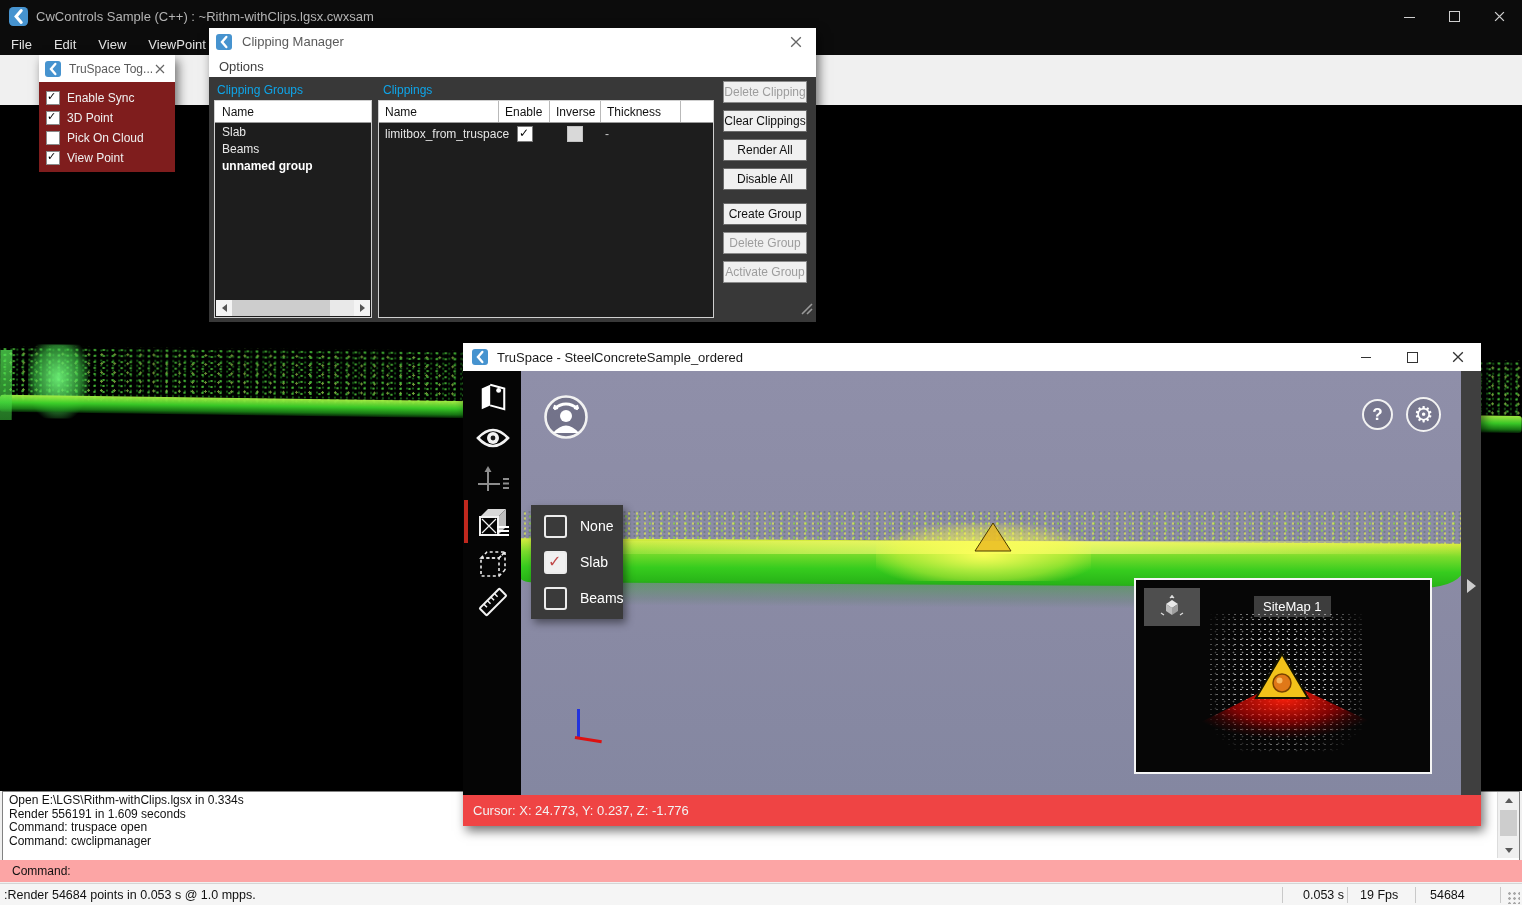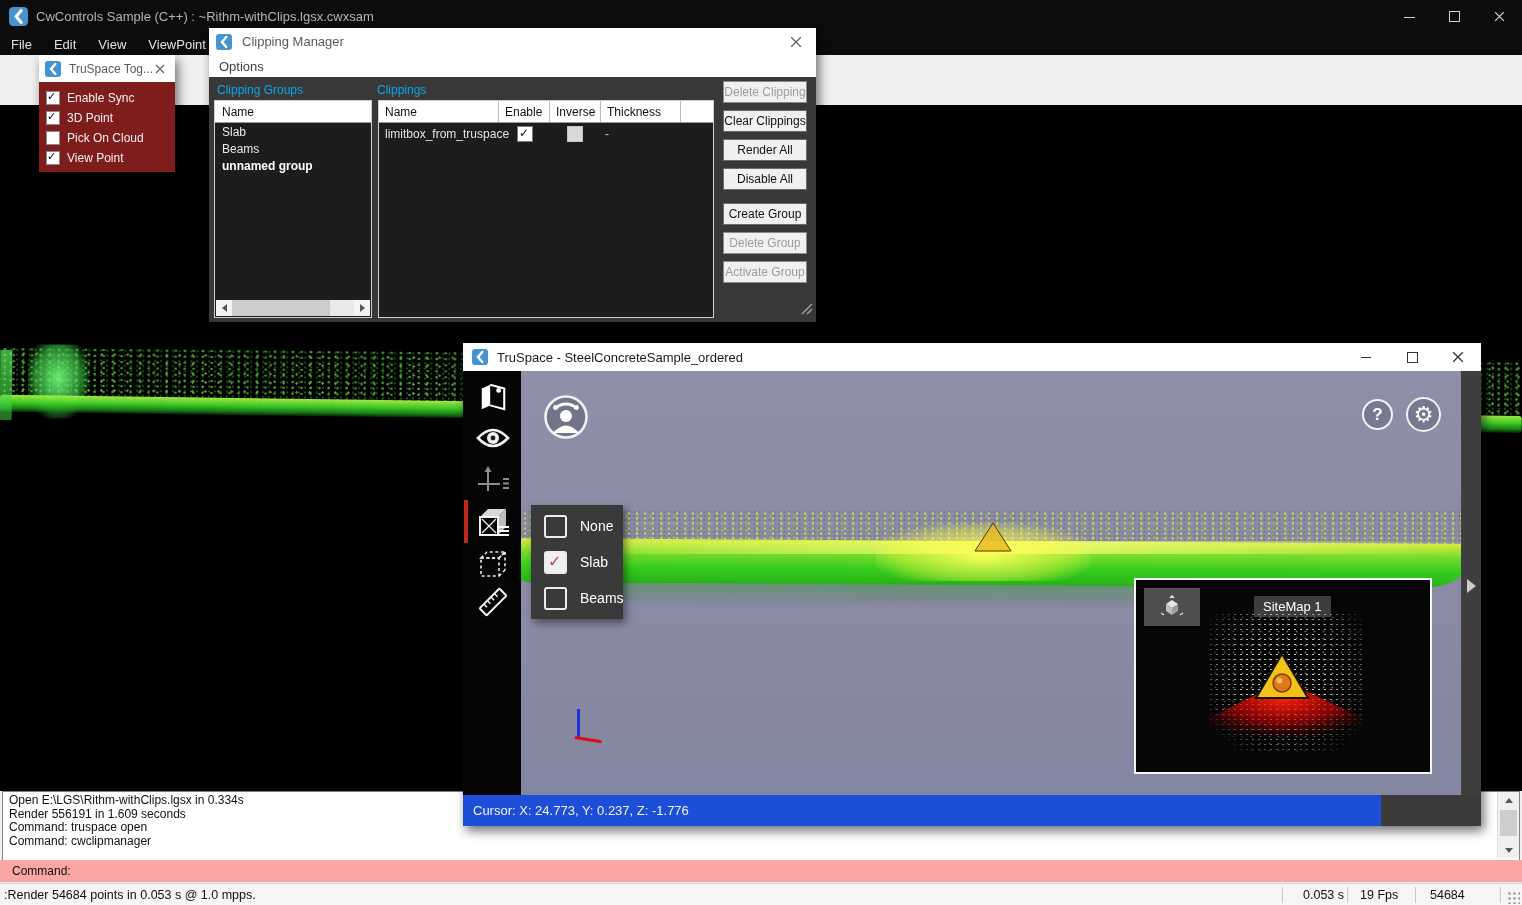--- a/index.html
+++ b/index.html
@@ -115,21 +115,21 @@
   .tsb{width:46px;height:28px;display:flex;align-items:center;justify-content:center;color:#333;}
   .g-min2{width:10px;border-bottom:1px solid #333;height:1px;display:block;}
   .g-max2{width:9px;height:9px;border:1px solid #333;display:block;}
   .ts-side{position:absolute;left:0;top:28px;width:58px;height:424px;background:#050505;}
   .side-ic{position:absolute;left:13px;width:34px;height:34px;display:flex;align-items:center;justify-content:center;}
   .side-active-bar{position:absolute;left:1px;top:129px;width:4px;height:43px;background:#c0281e;}
   .ts-vp{position:absolute;left:58px;top:28px;width:940px;height:424px;overflow:hidden;
     background:linear-gradient(180deg,#8f8fa9 0%,#8b8ba5 45%,#8487a1 100%);}
   .ts-strip{position:absolute;right:0;top:28px;width:20px;height:424px;background:#3f3f3f;}
   .strip-arrow{position:absolute;left:6px;top:208px;width:0;height:0;border-top:7px solid transparent;border-bottom:7px solid transparent;border-left:9px solid #cdcdcd;}
-  .ts-status{position:absolute;left:0;top:452px;width:918px;height:31px;background:#1d4ed8;display:flex;align-items:center;}
+  .ts-status{position:absolute;left:0;top:452px;width:1018px;height:31px;background:#ef4444;display:flex;align-items:center;}
   .ts-status span{color:#f2f2f2;font-size:13px;margin-left:10px;}
 
   
   .person-btn{position:absolute;left:22px;top:23px;width:46px;height:46px;}
   .help-btn,.gear-btn{position:absolute;border:2px solid #f2f2f2;border-radius:50%;background:rgba(55,55,70,.25);
     display:flex;align-items:center;justify-content:center;color:#fff;}
   .help-btn{left:841px;top:28px;width:27px;height:27px;font-size:17px;font-weight:bold;}
   .gear-btn{left:885px;top:26px;width:31px;height:31px;}
   .gear-btn::after{content:"⚙";font:22px "DejaVu Sans",sans-serif;color:#fff;line-height:1;}
 
@@ -417,21 +417,21 @@
         <svg width="12" height="12" viewBox="0 0 10 10">
             <path d="M1 1 9 9 M9 1 1 9" stroke="#666" stroke-width="1.1"></path>
           </svg>
       </span>
     </div>
     <div class="cm-menubar">
       <span>Options</span>
     </div>
 
     <span class="cm-label" style="left:8px;top:55px;">Clipping Groups</span>
-    <span class="cm-label" style="left:168px;top:55px;">Clippings</span>
+    <span class="cm-label" style="left:174px;top:55px;">Clippings</span>
 
     <div class="cm-list">
       <div class="cm-list-head">Name</div>
       <div class="grow">Slab</div>
       <div class="grow">Beams</div>
       <div class="grow checked">unnamed group</div>
       <div class="hsb">
         <div class="hsb-btn" style="left:0;">
             <i class="tri-left"></i>
           </div>

